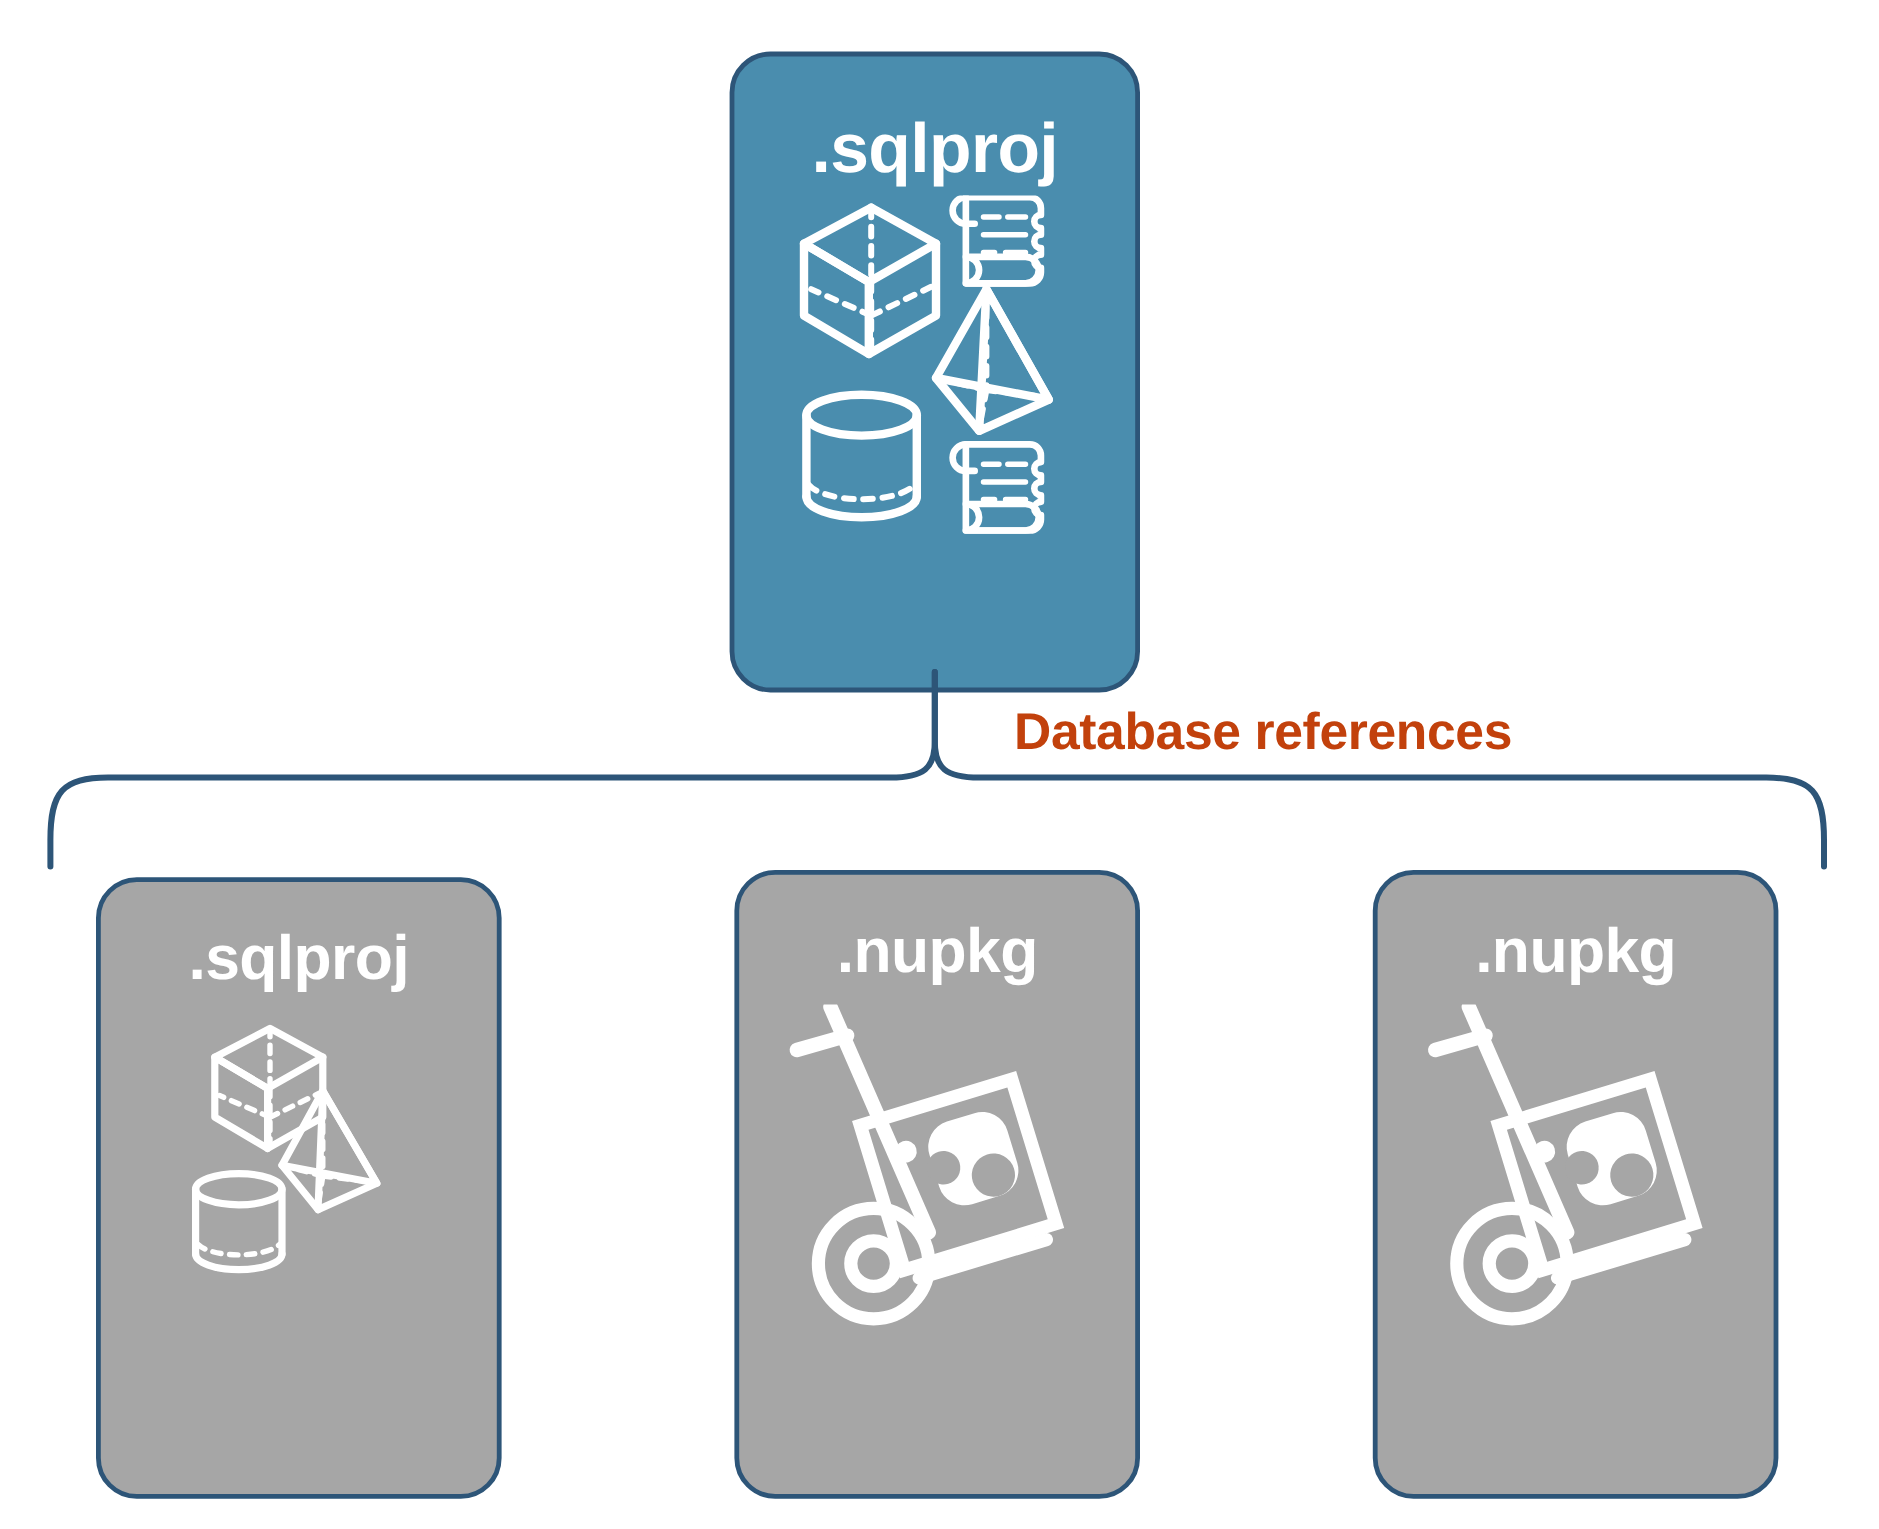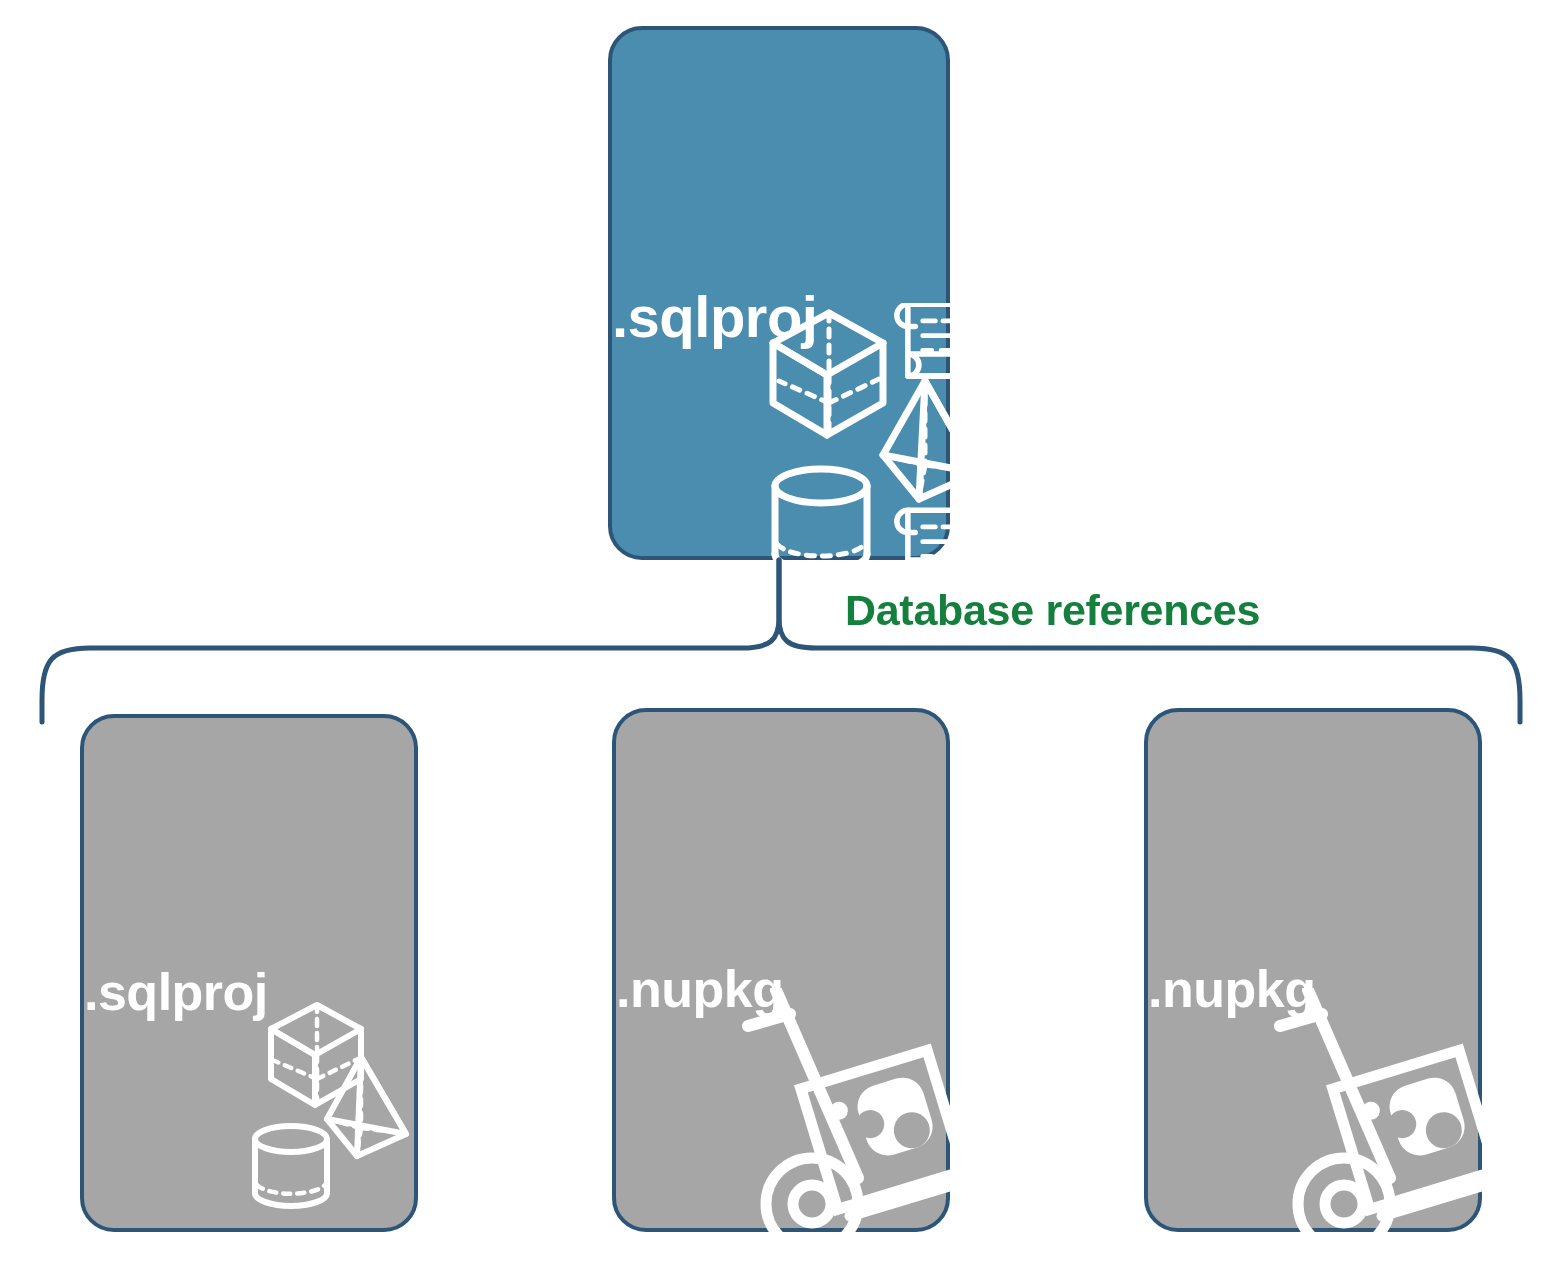--- a/index.html
+++ b/index.html
@@ -16,22 +16,23 @@
     height: 1274px;
     background: #ffffff;
     overflow: hidden;
   }
   .card {
     position: absolute;
     box-sizing: border-box;
     border: 4px solid #2d5578;
     border-radius: 34px;
     display: flex;
-    flex-direction: row;
+    flex-direction: column;
     align-items: center;
+    margin-top: 17px;
   }
   .card.blue   { background: #4a8dae; }
   .card.gray   { background: #a6a6a6; }
 
   .card-title {
     color: #ffffff;
     font-weight: bold;
     letter-spacing: -0.5px;
     line-height: 1;
     user-select: none;
@@ -86,21 +87,21 @@
     pointer-events: none;
   }
 
   
   #brace-label {
     position: absolute;
     left: 845px;
     top: 586px;
     font-size: 43px;
     font-weight: bold;
-    color: #15803d;
+    color: #c2410c;
     letter-spacing: -0.3px;
     white-space: nowrap;
     user-select: none;
   }
 </style>
 </head>
 <body>
 
 <div class="canvas">
 

